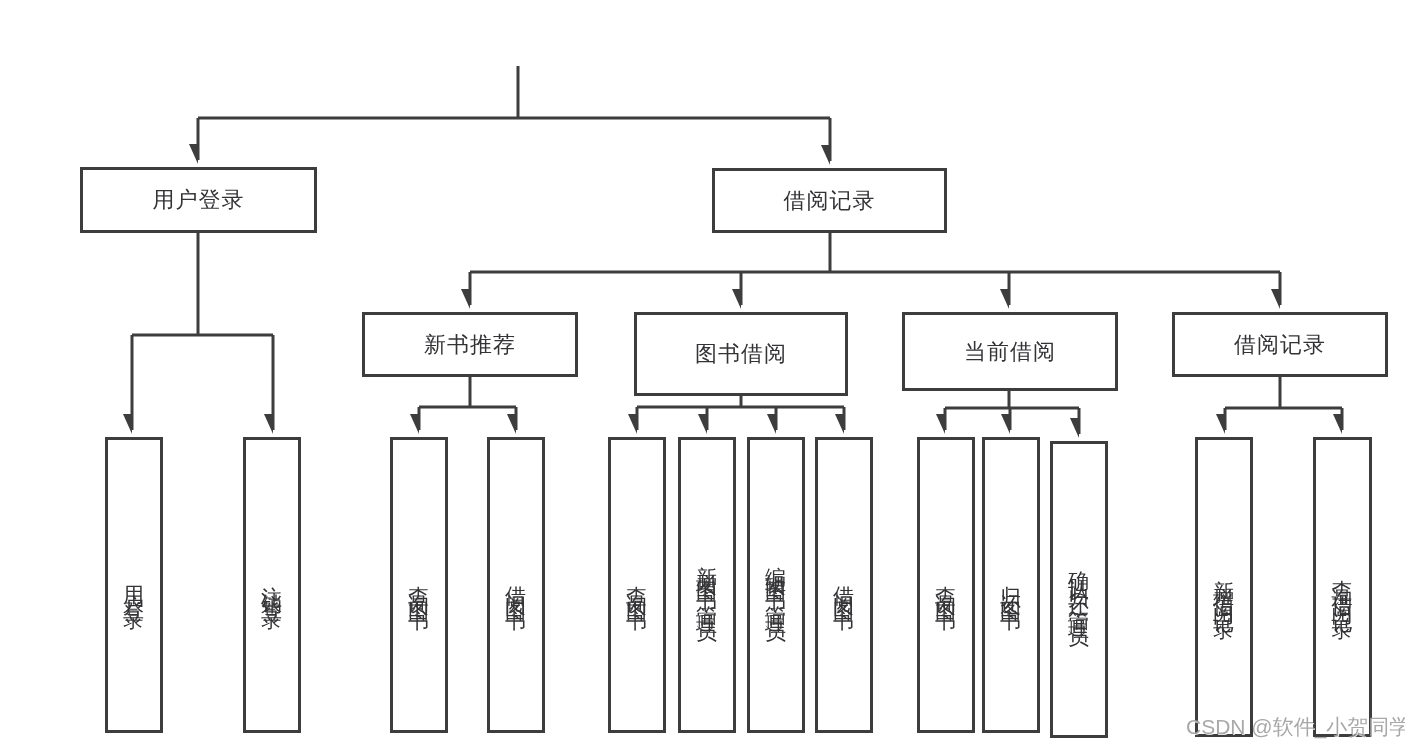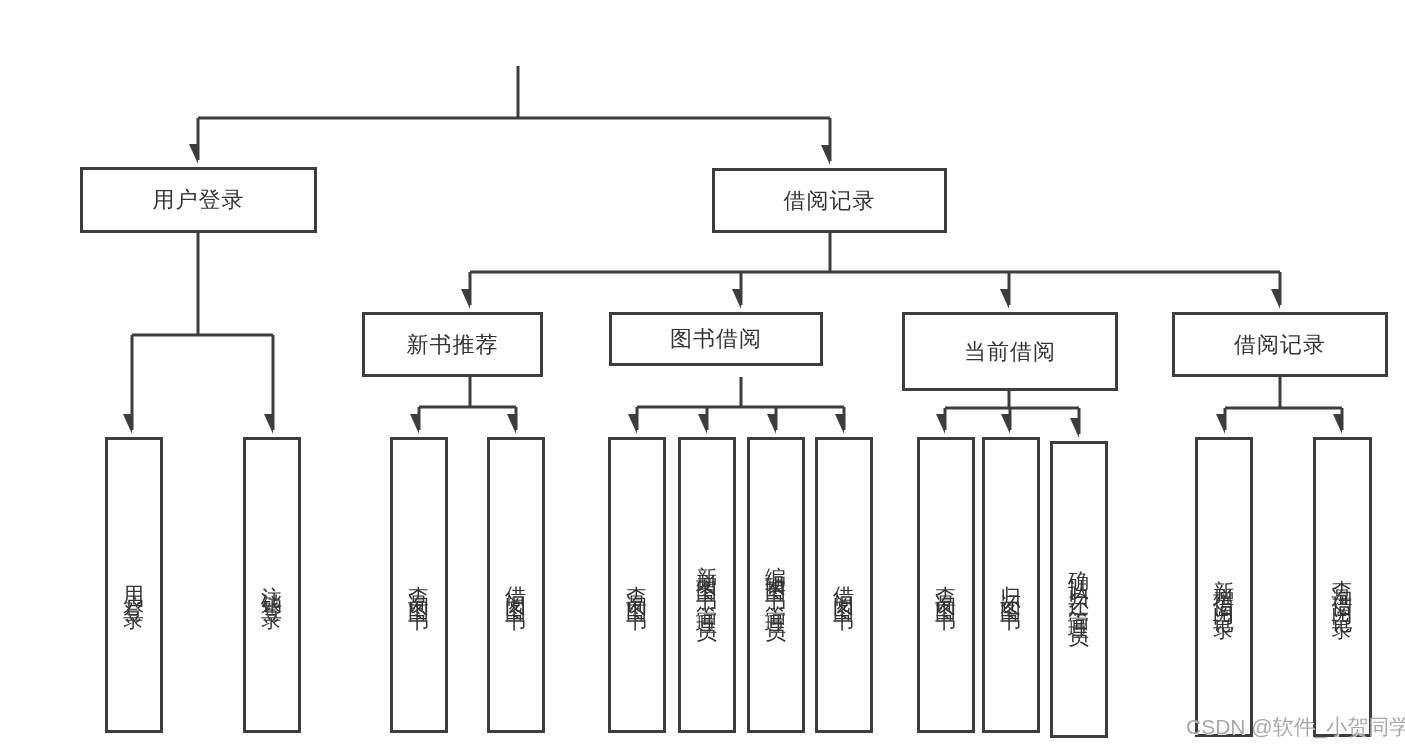--- a/index.html
+++ b/index.html
@@ -125,24 +125,24 @@
   </svg>
 
 
   <div class="hbox" style="left:80px; top:167px; width:237px; height:66px;">
     <span>用户登录</span>
   </div>
   <div class="hbox" style="left:712px; top:168px; width:235px; height:65px;">
     <span>借阅记录</span>
   </div>
 
-  <div class="hbox" style="left:362px; top:312px; width:181px; height:65px;">
+  <div class="hbox" style="left:362px; top:312px; width:216px; height:65px;">
     <span>新书推荐</span>
   </div>
-  <div class="hbox" style="left:609px; top:312px; width:214px; height:54px;">
+  <div class="hbox" style="left:634px; top:312px; width:214px; height:84px;">
     <span>图书借阅</span>
   </div>
   <div class="hbox" style="left:902px; top:312px; width:216px; height:79px;">
     <span>当前借阅</span>
   </div>
   <div class="hbox" style="left:1172px; top:312px; width:216px; height:65px;">
     <span>借阅记录</span>
   </div>
 
   <div class="vbox" style="left:105px; top:437px;">

